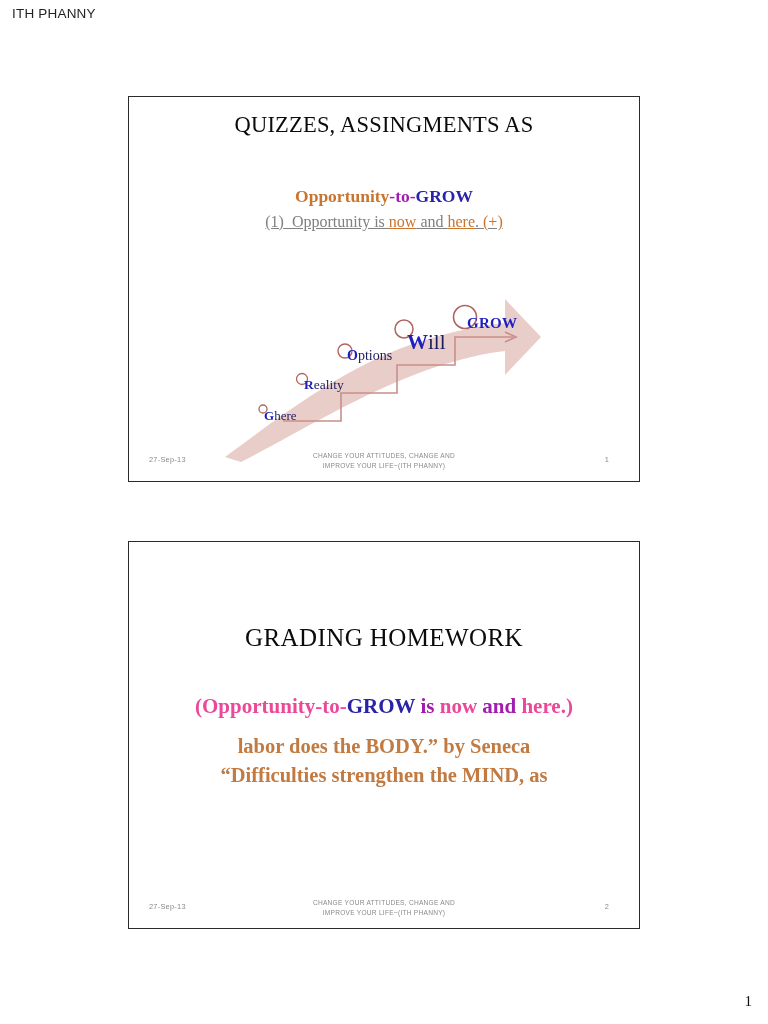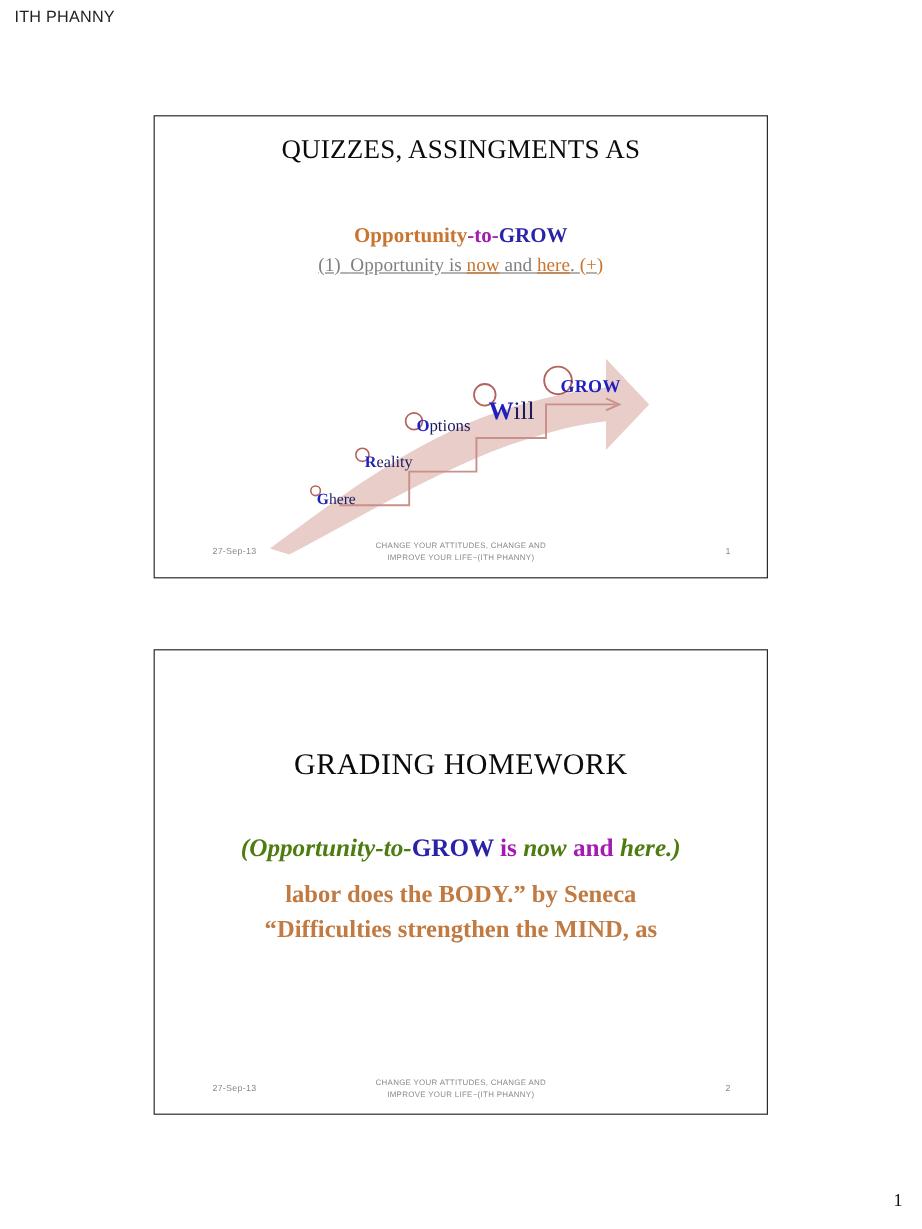--- a/index.html
+++ b/index.html
@@ -71,21 +71,21 @@
     line-height: 1.55;
     color: #808080;
     margin-top: 2px;
     text-decoration: underline;
   }
   .s1-sub .bullets .row { white-space: nowrap; }
 
   .c-orange { color: #c9752f; }
   .c-blue   { color: #2a23a8; }
   .c-gray   { color: #a21caf; text-align: right; }
-  .c-quote  { color: #4d7c0f; font-style: italic; }
+  .c-quote  { color: #ec4899; }
   .u-orange { color: #c9752f; text-decoration: underline; }
 
   
   .grow-wrap {
     position: absolute;
     left: 88px;
     top: 172px;
     width: 330px;
     height: 195px;
   }
@@ -112,21 +112,21 @@
     left: 0; right: 0;
     bottom: 8px;
     height: 26px;
     font-family: "Liberation Sans", sans-serif;
     font-size: 6.6px;
     color: #8a8a8a;
     letter-spacing: 0.25px;
   }
   .footer .f-date {
     position: absolute;
-    left: 48px;
+    left: 20px;
     top: 8px;
     font-size: 7.4px;
   }
   .footer .f-center {
     position: absolute;
     left: 0; right: 0;
     top: 4px;
     text-align: center;
     line-height: 1.5;
   }

